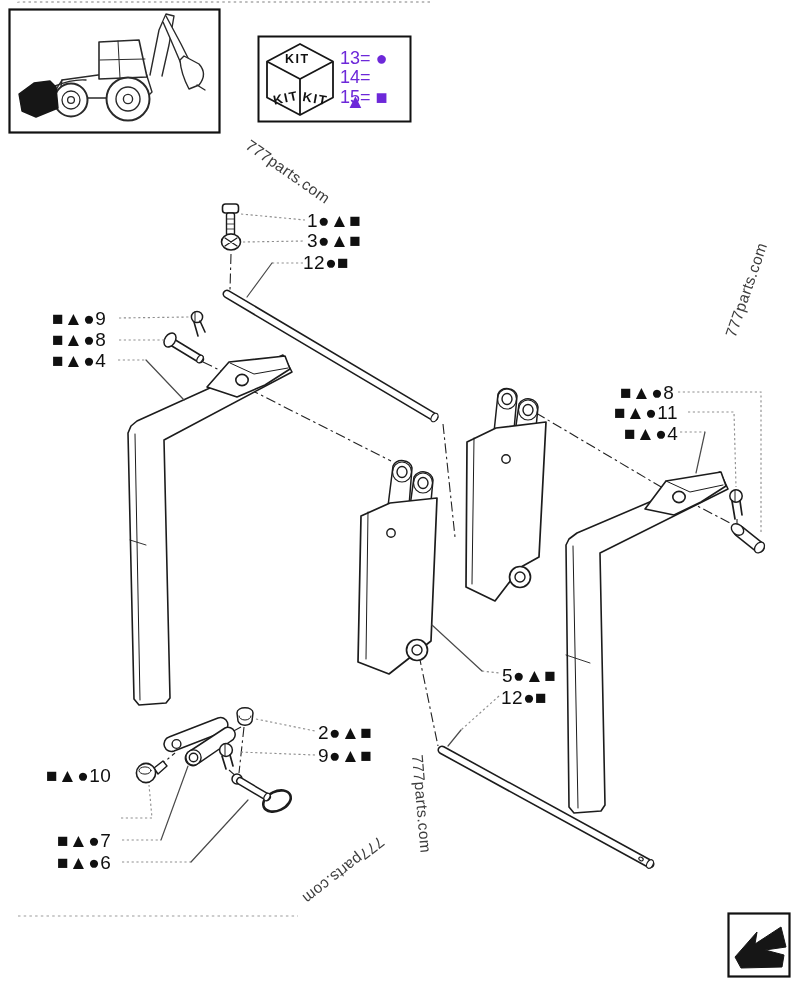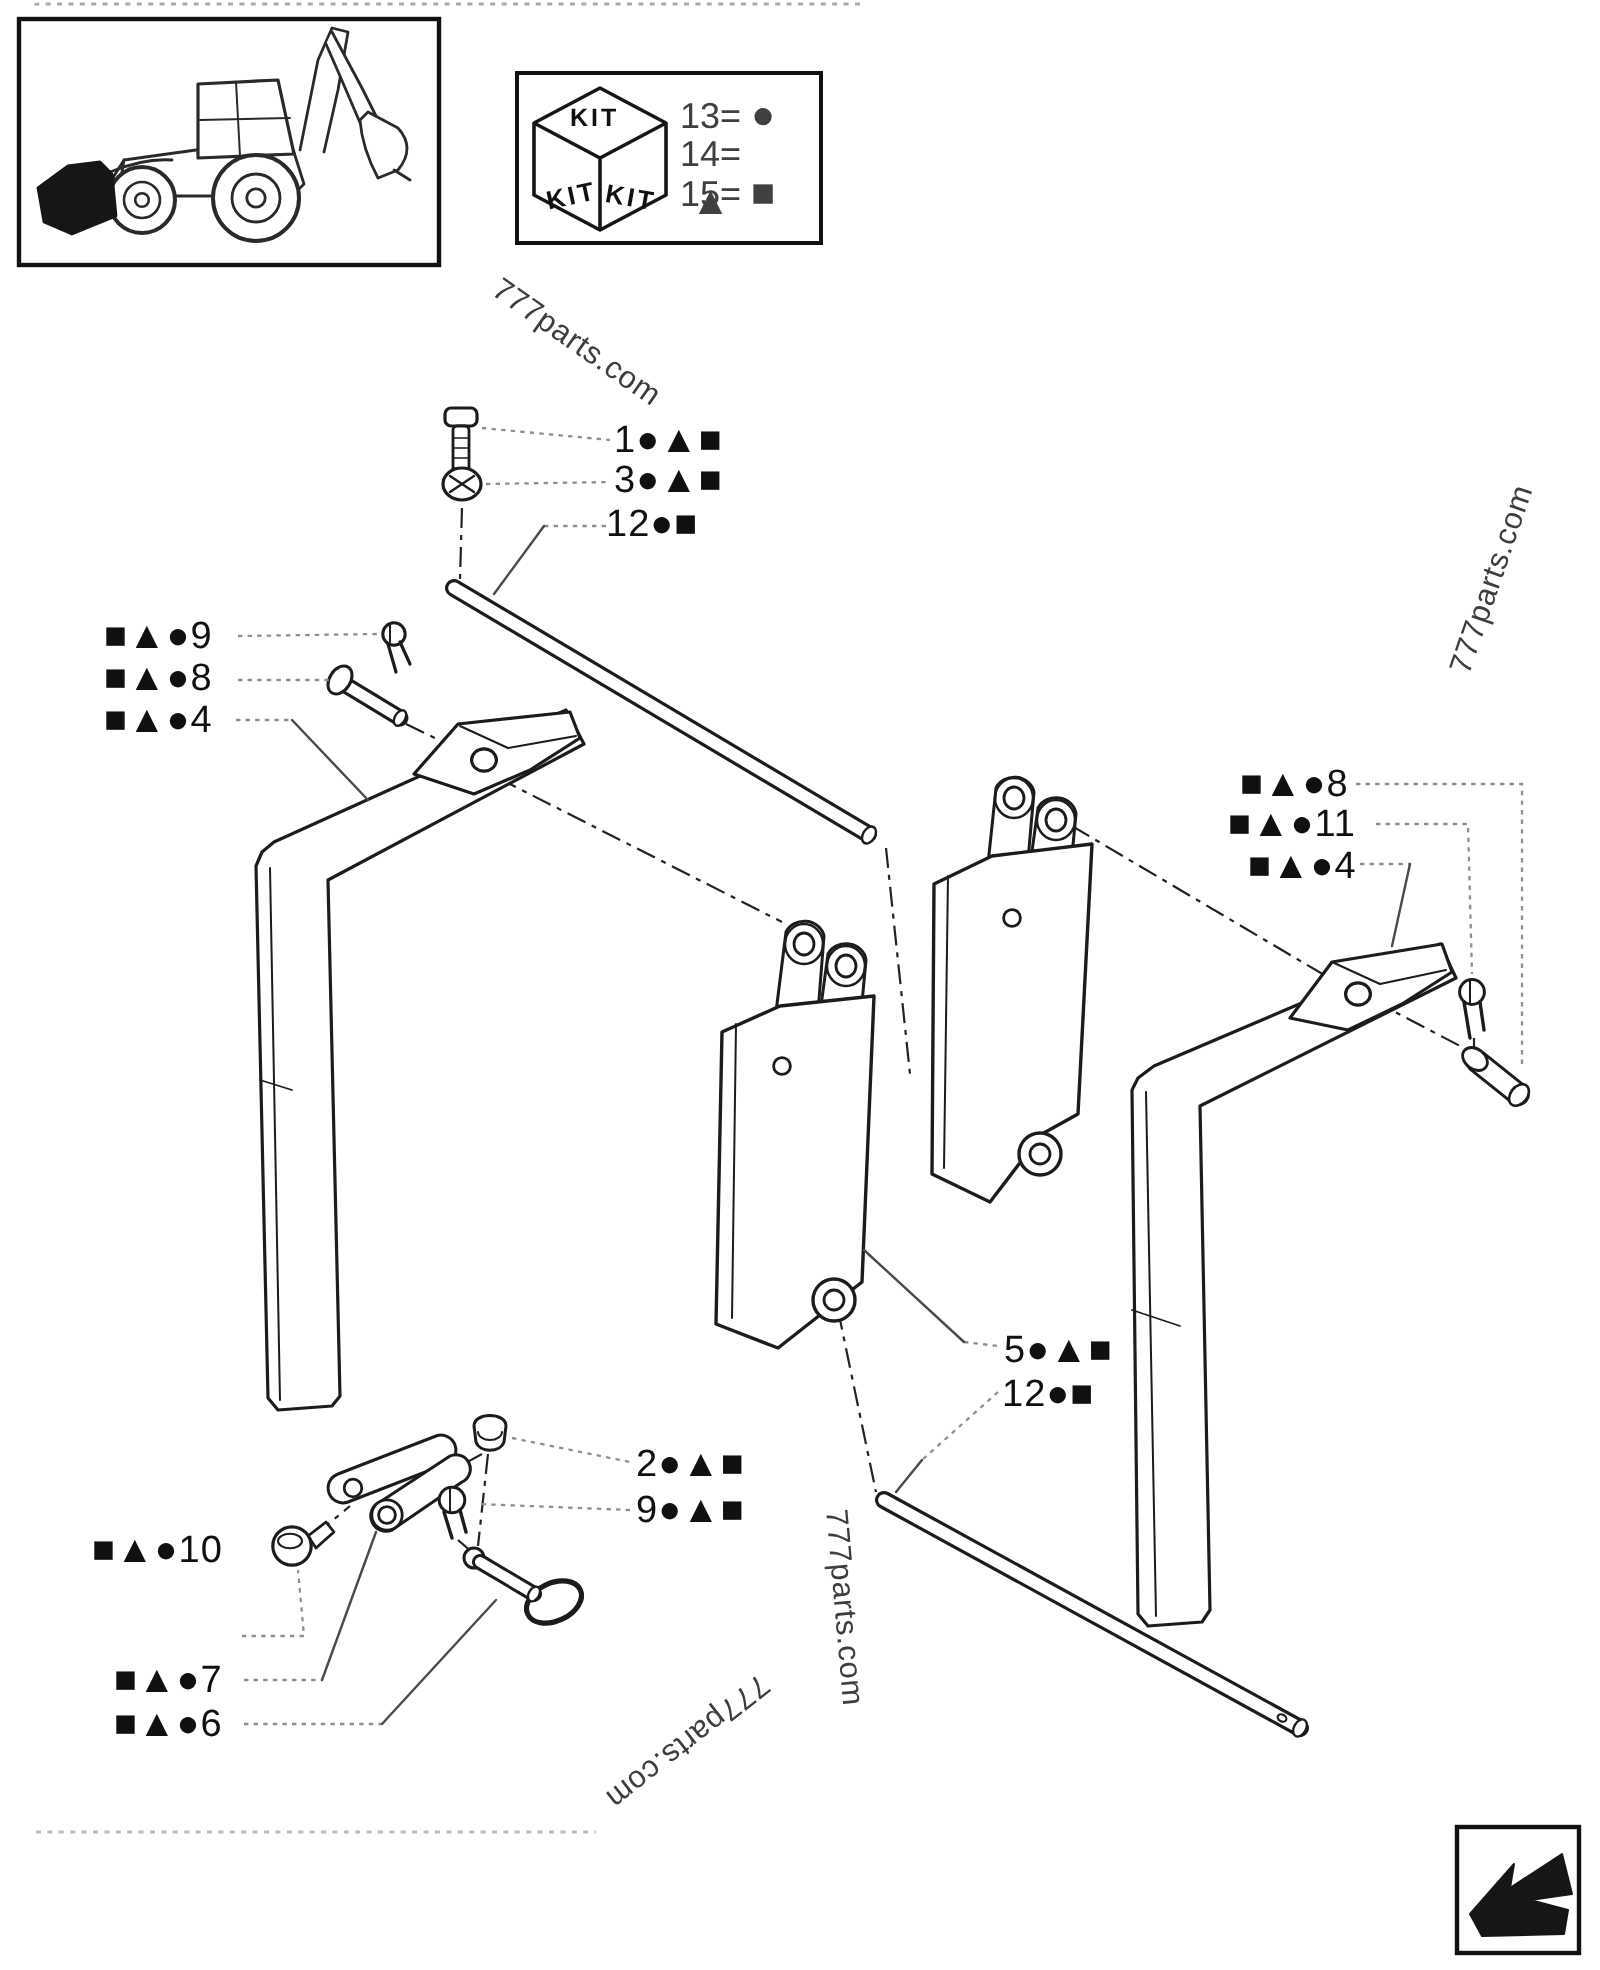--- a/index.html
+++ b/index.html
@@ -6,21 +6,21 @@
   .canvas{position:relative;width:800px;height:985px;background:#ffffff;overflow:hidden;
           font-family:"Liberation Sans","DejaVu Sans",sans-serif;border-radius:27px;}
   .art{position:absolute;left:0;top:0;}
   .callout{position:absolute;font-size:19px;line-height:1;color:#101010;white-space:nowrap;
            letter-spacing:0.5px;font-family:"Liberation Sans","DejaVu Sans",sans-serif;}
   .wm{position:absolute;font-size:15.5px;color:#3d3d3d;white-space:nowrap;line-height:1;
       transform-origin:left top;letter-spacing:0.4px;}
   .kit-label{position:absolute;font-weight:bold;color:#111;line-height:1;transform-origin:left top;}
   .kit-top{font-size:12.5px;letter-spacing:1.5px;}
   .kit-face{font-size:13px;letter-spacing:1.5px;}
-  .legend-row{position:absolute;display:flex;align-items:center;gap:5px;color:#404040;line-height:1;}
+  .legend-row{position:absolute;display:flex;align-items:center;gap:5px;color:#6d28d9;line-height:1;}
   .legend-num{font-size:18px;}
   .legend-sym{font-size:20px;line-height:1;}
 </style>
 </head>
 <body>
 
 <div class="canvas">
 
   <svg class="art" width="800" height="985" viewBox="0 0 800 985">
 

